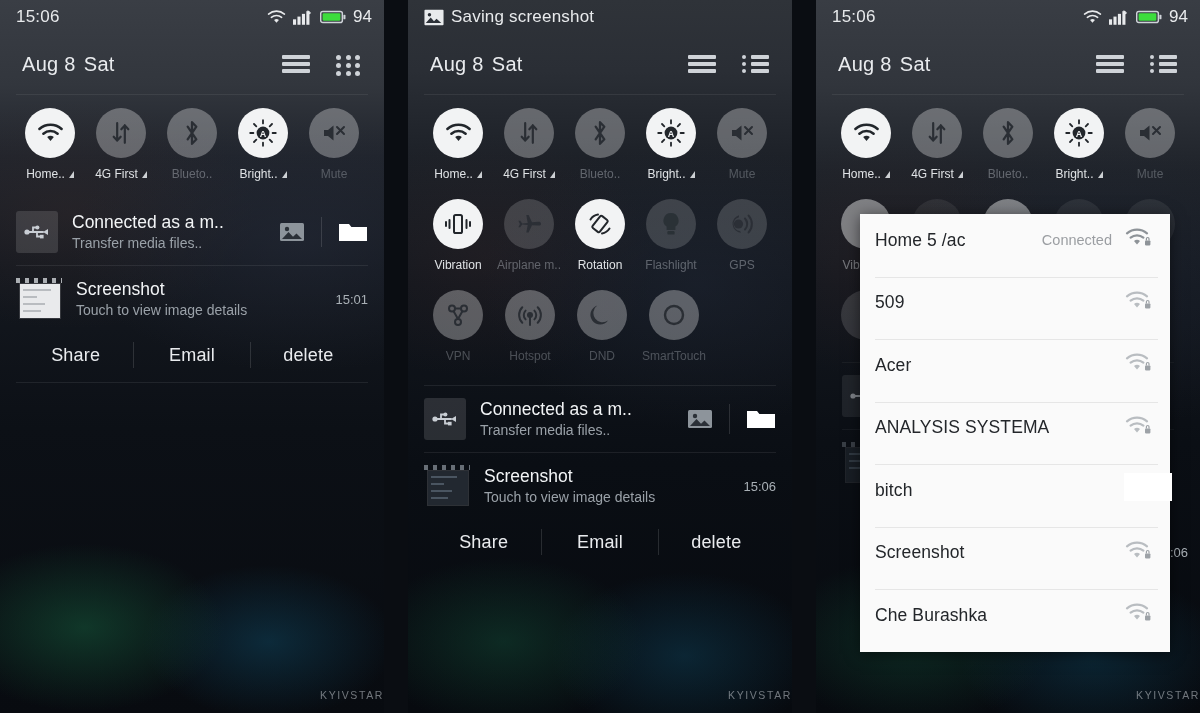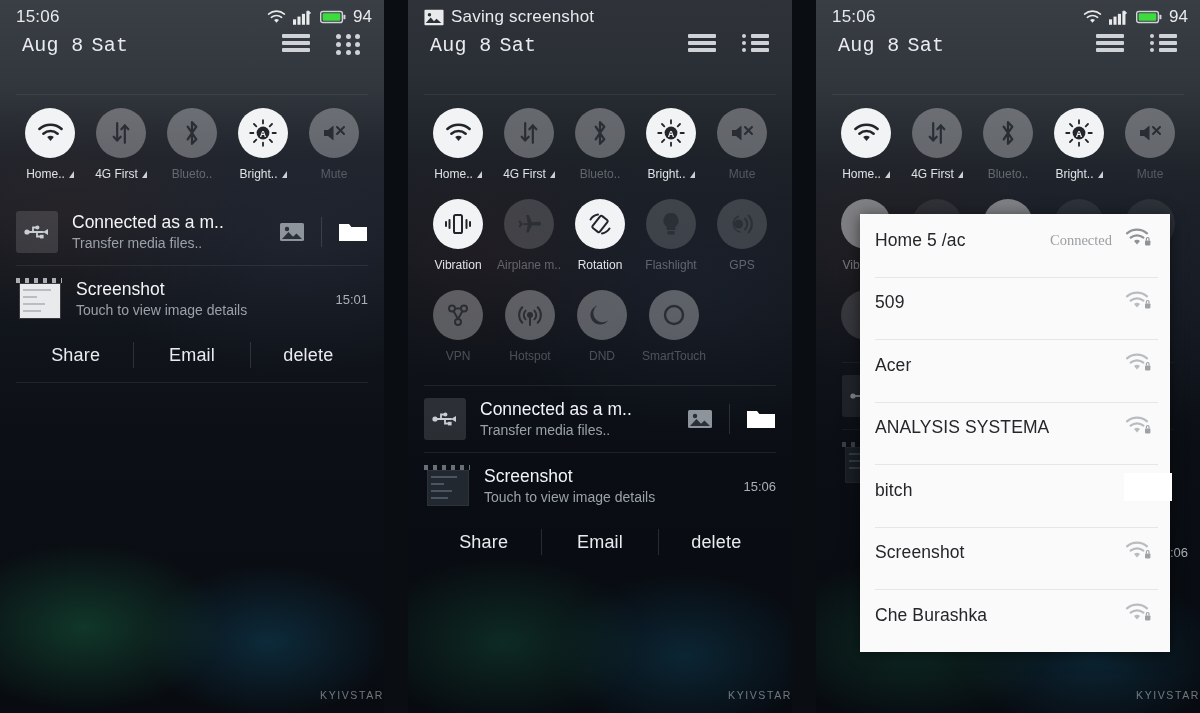--- a/index.html
+++ b/index.html
@@ -32,21 +32,21 @@
 
   
   .statusbar { height:34px; display:flex; align-items:center; padding:0 12px 0 16px; color:#e8eaec; }
   .sb-left { font-size:17px; letter-spacing:.2px; display:flex; align-items:center; gap:7px; }
   .sb-right { margin-left:auto; display:flex; align-items:center; gap:7px; }
   .sb-batt-num { font-size:17px; }
 
   .ic { display:inline-block; line-height:0; }
 
   
-  .header { height:60px; display:flex; align-items:flex-start; padding:0 22px 0 22px;font-family:Liberation Mono, monospace; }
+  .header { height:60px; display:flex; align-items:center; padding:0 22px 0 22px; }
   .hdr-date { color:#e9ebee; font-size:20px; letter-spacing:.3px; }
   .hdr-date .day { margin-left:8px; }
   .hdr-actions { margin-left:auto; display:flex; align-items:center; gap:26px; }
   .hdr-rule { position:absolute; left:16px; right:16px; height:1px; background:rgba(255,255,255,.07); }
 
   
   .burger { width:28px; height:18px; display:flex; flex-direction:column; justify-content:space-between; }
   .burger i { display:block; height:4px; border-radius:1px; background:#cfd3d8; }
   .burger i:nth-child(1){ width:28px; }
   .burger i:nth-child(2){ width:28px; }
@@ -102,21 +102,21 @@
   
   .carrier { position:absolute; left:0; right:0; bottom:12px; text-align:right;
              color:rgba(198,204,210,.55); font-size:10.5px; letter-spacing:1.6px; }
 
   
   .wifi-pop { position:absolute; left:44px; top:214px; width:310px; background:#fafafa;
               box-shadow:0 2px 14px rgba(0,0,0,.55); overflow:hidden; }
   .wifi-row { height:62.5px; display:flex; align-items:center; padding:0 16px 10px 15px; position:relative; }
   .wifi-row + .wifi-row::before { content:""; position:absolute; left:15px; right:12px; top:0; height:1px; background:#e6e6e6; }
   .wifi-name { color:#23262a; font-size:17.5px; letter-spacing:.1px; white-space:nowrap; }
-  .wifi-status { margin-left:auto; color:#9b9ea2; font-size:14.5px; padding-right:12px;font-family:Liberation Serif, serif; }
+  .wifi-status { margin-left:auto; color:#9b9ea2; font-size:14.5px; padding-right:12px; }
   .wifi-ic { flex:0 0 auto; margin-left:auto; }
   .wifi-row .wifi-status + .wifi-ic { margin-left:0; }
   .pop-tab { position:absolute; left:1124px; top:473px; width:48px; height:28px; background:#fff; }
 
   
   .p3-ghost-time { position:absolute; right:12px; top:545px; color:#a9b0b6; font-size:13px; }
 </style>
 </head>
 <body>
 

